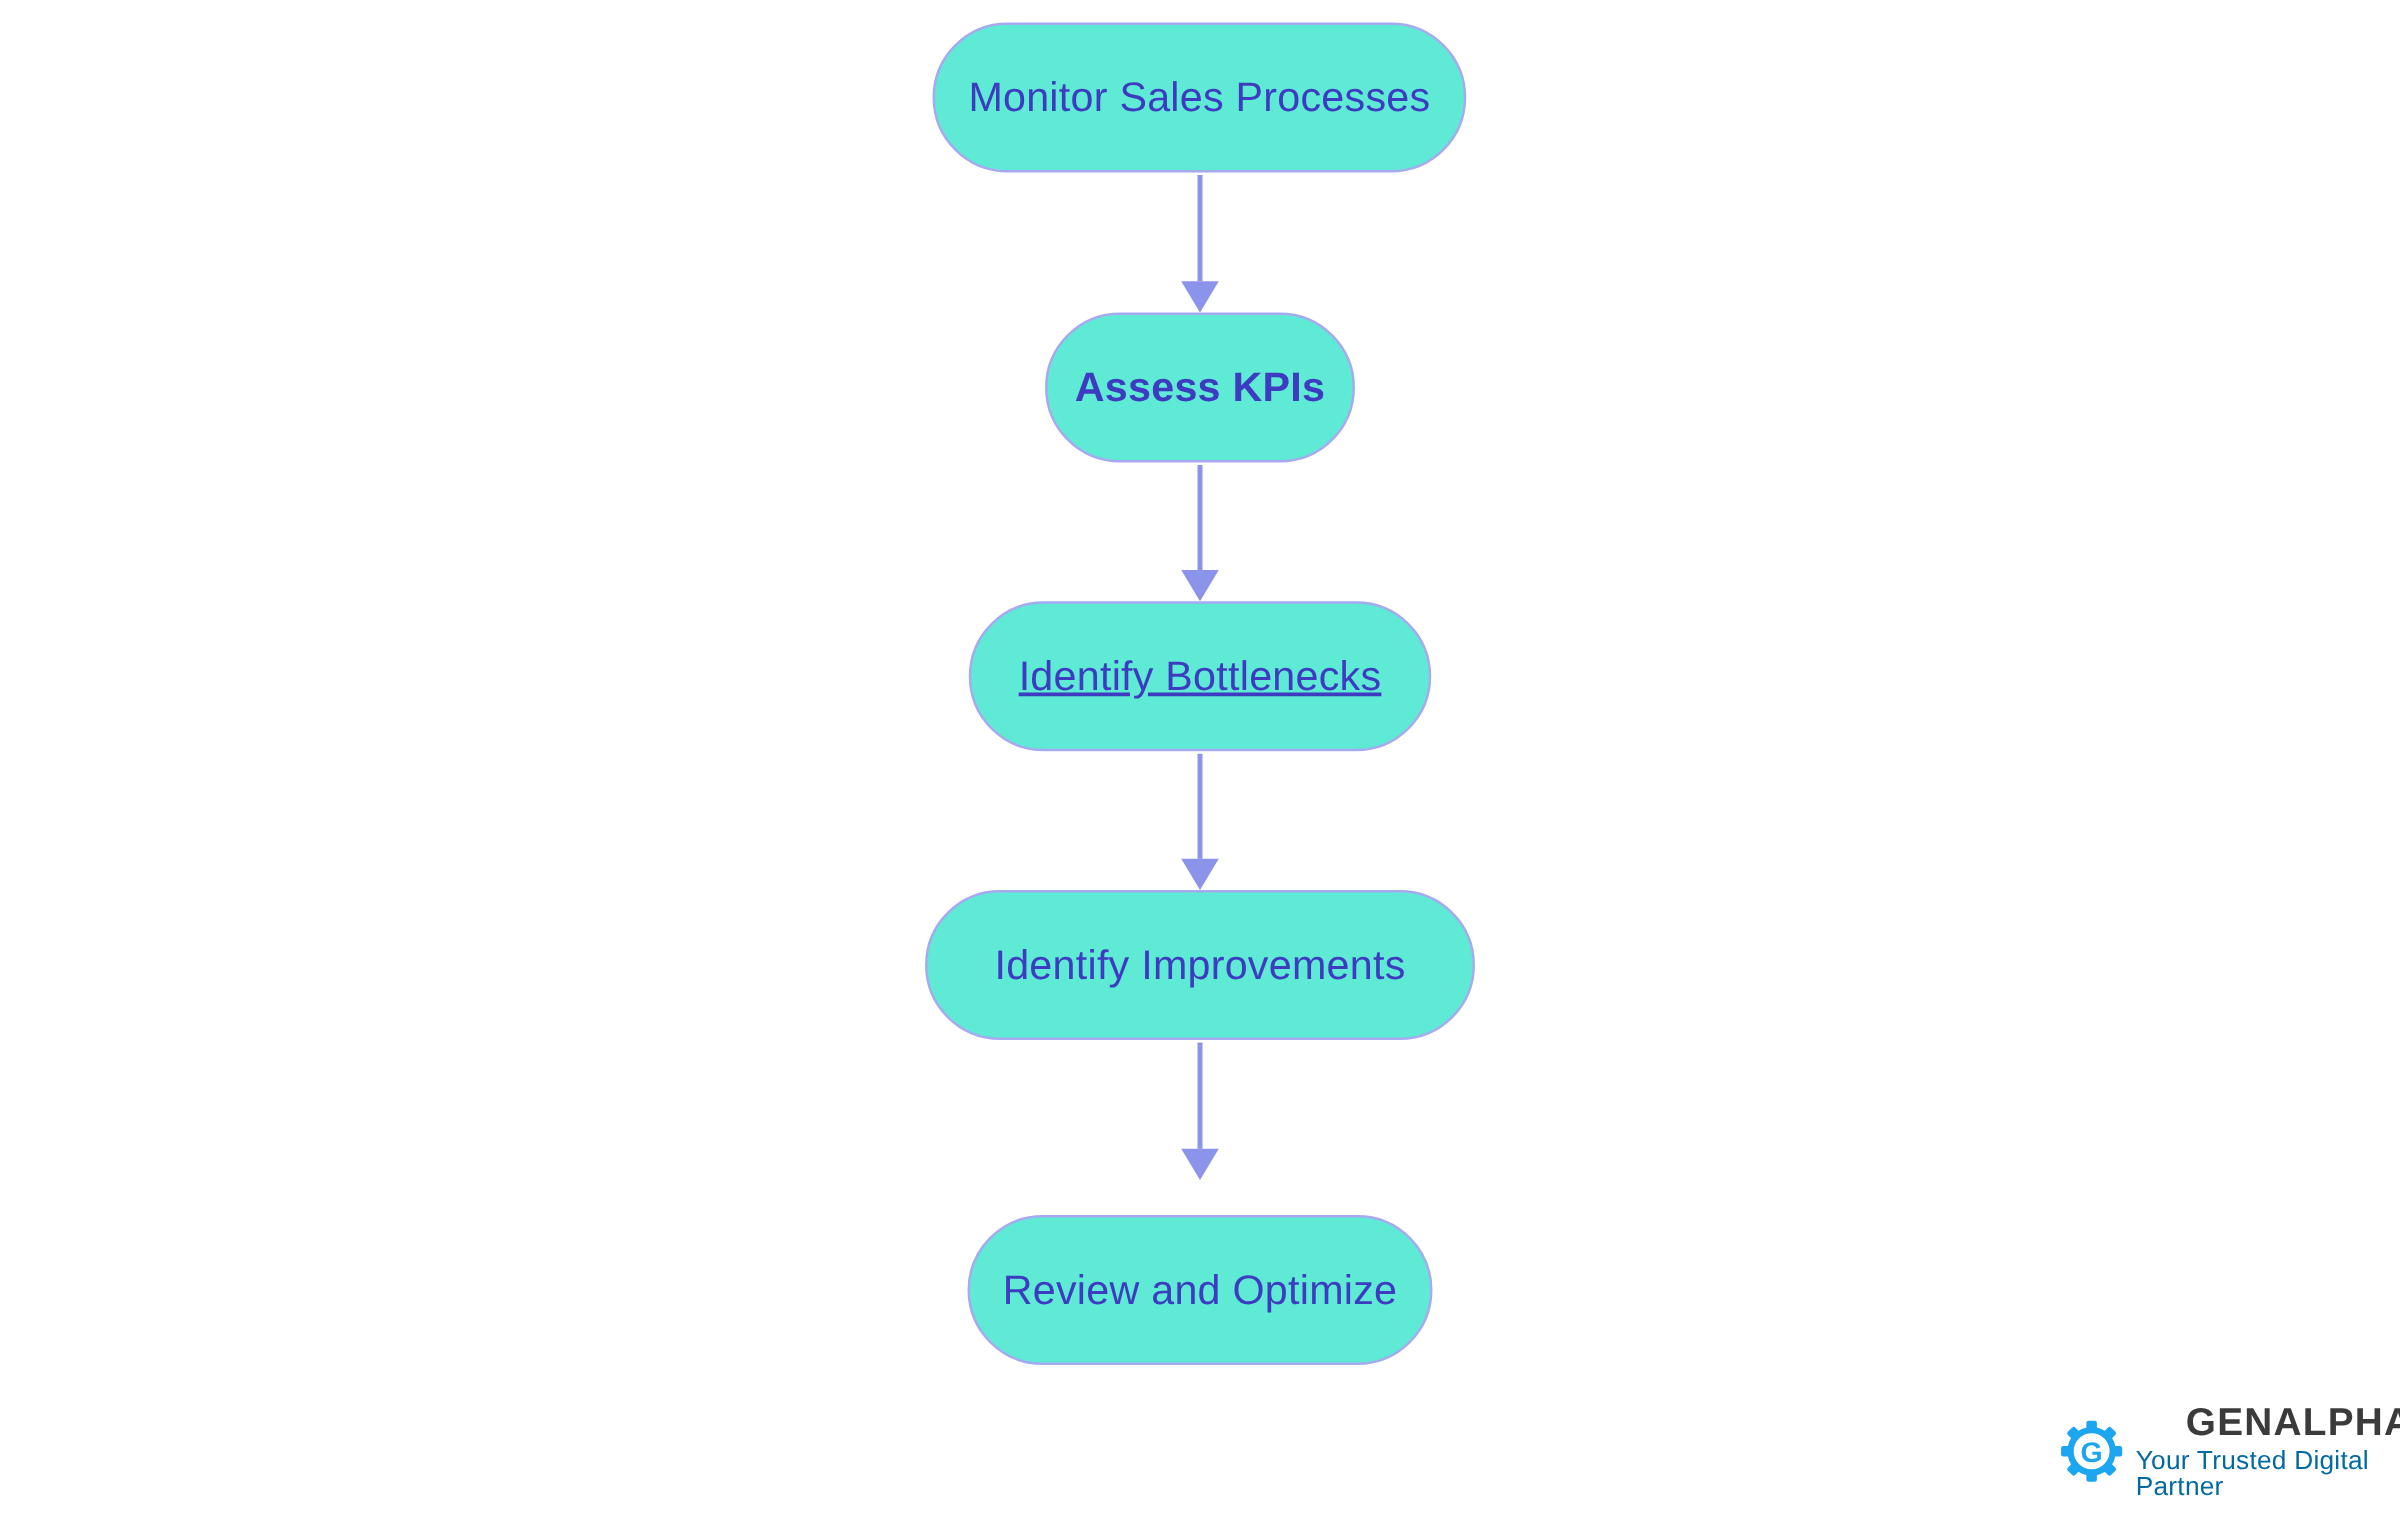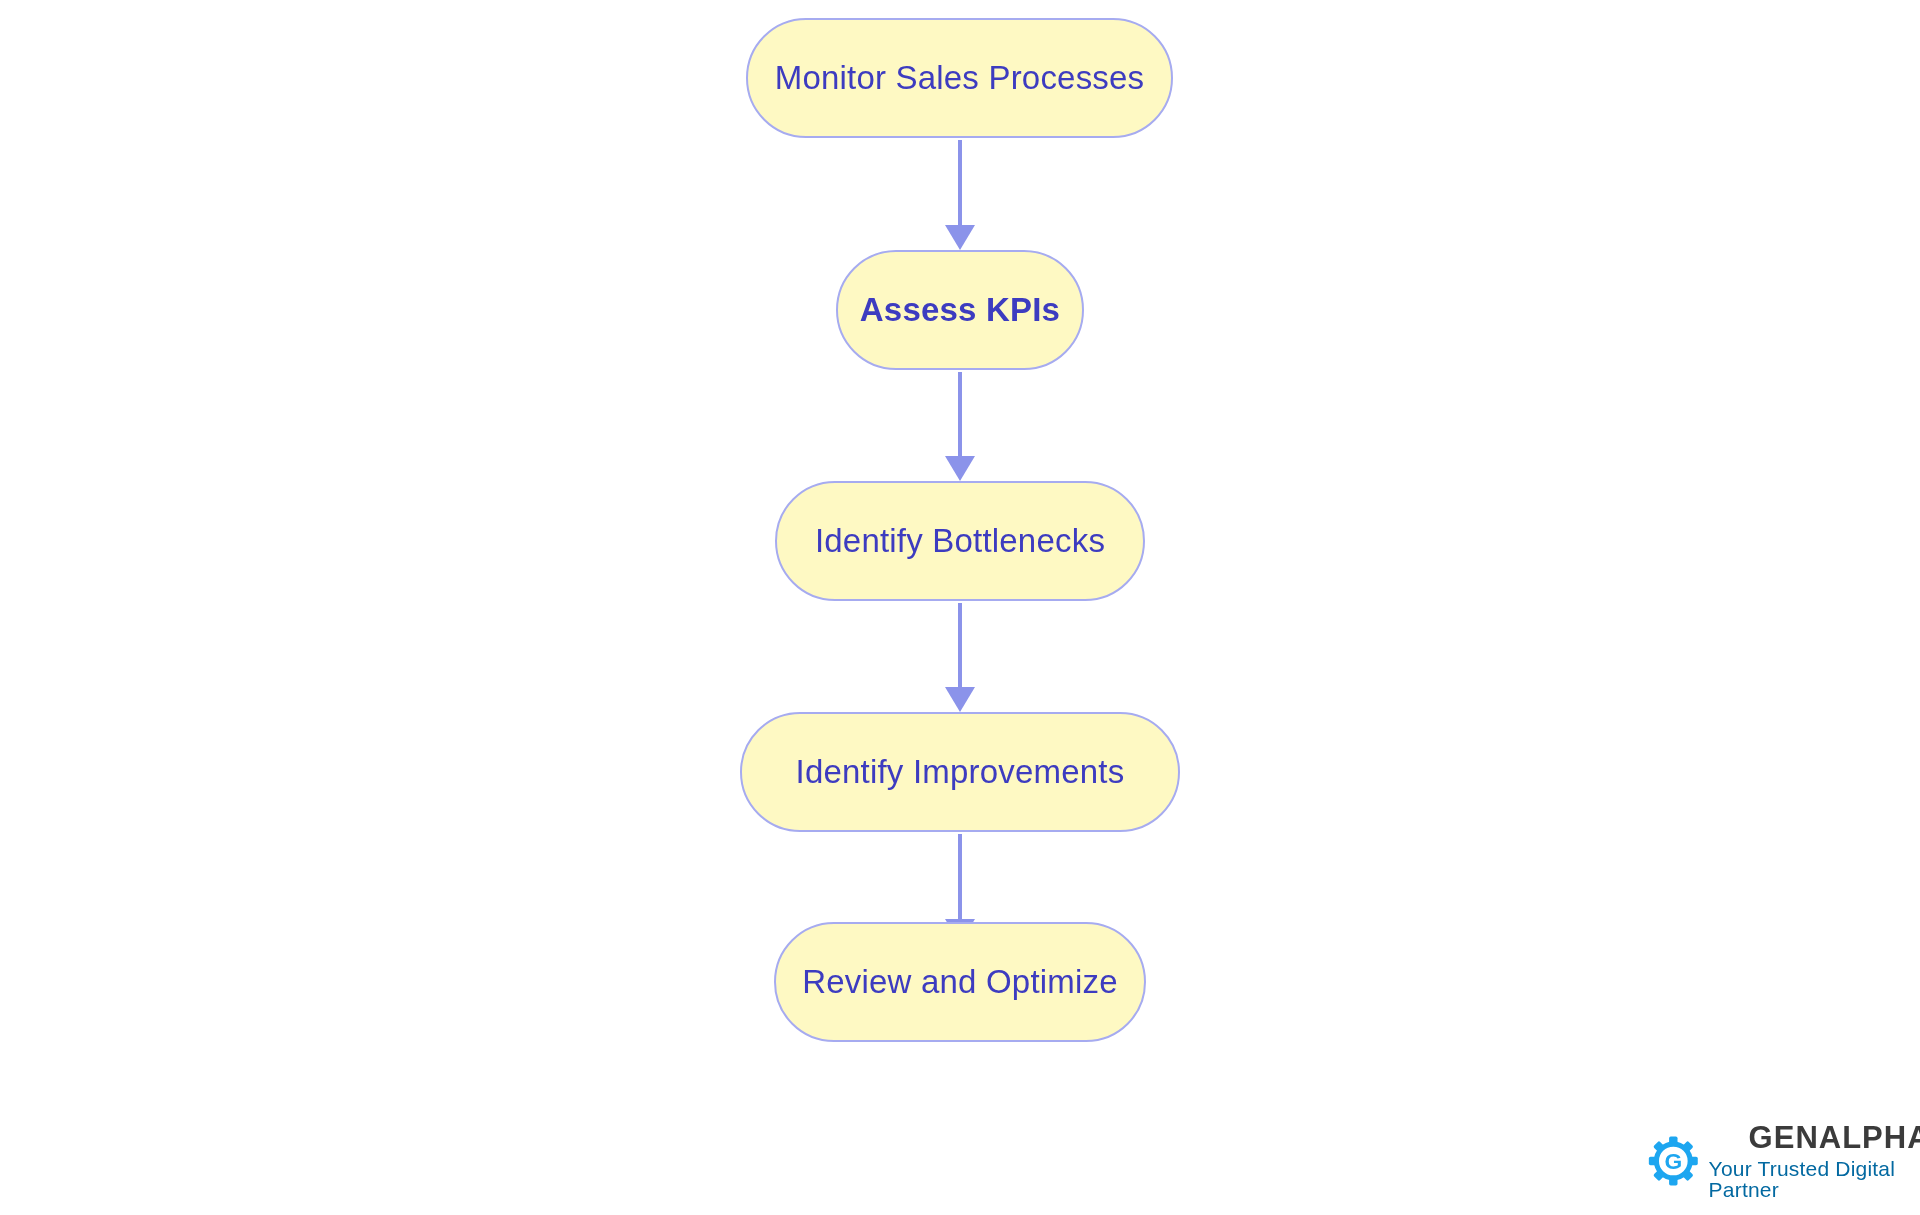--- a/index.html
+++ b/index.html
@@ -12,21 +12,21 @@
     position: relative;
     width: 1920px;
     height: 1215px;
     background: #ffffff;
     overflow: hidden;
   }
   .flow-node {
     position: absolute;
     height: 120px;
     border-radius: 60px;
-    background: #fef9c3;
+    background: #5eead4;
     border: 2px solid #a6abf0;
     box-sizing: border-box;
     display: flex;
     align-items: center;
     justify-content: center;
     color: #3d3cc0;
     font-size: 33px;
     letter-spacing: 0.2px;
     white-space: nowrap;
   }
@@ -46,23 +46,23 @@
   .flow-arrow .head {
     width: 0;
     height: 0;
     border-left: 15px solid transparent;
     border-right: 15px solid transparent;
     border-top: 25px solid #8b93ea;
   }
   
   .n1 { top: 18px;  left: 746px; width: 427px; }
   .n2 { top: 250px; left: 836px; width: 248px; font-weight: bold; }
-  .n3 { top: 481px; left: 775px; width: 370px; }
+  .n3 { top: 481px; left: 775px; width: 370px; text-decoration: underline; }
   .n4 { top: 712px; left: 740px; width: 440px; }
-  .n5 { top: 922px; left: 774px; width: 372px; }
+  .n5 { top: 972px; left: 774px; width: 372px; }
   .a1 { top: 140px; height: 110px; }
   .a2 { top: 372px; height: 109px; }
   .a3 { top: 603px; height: 109px; }
   .a4 { top: 834px; height: 110px; }
 
   .logo {
     position: absolute;
     left: 1648px;
     top: 1122px;
     display: flex;

